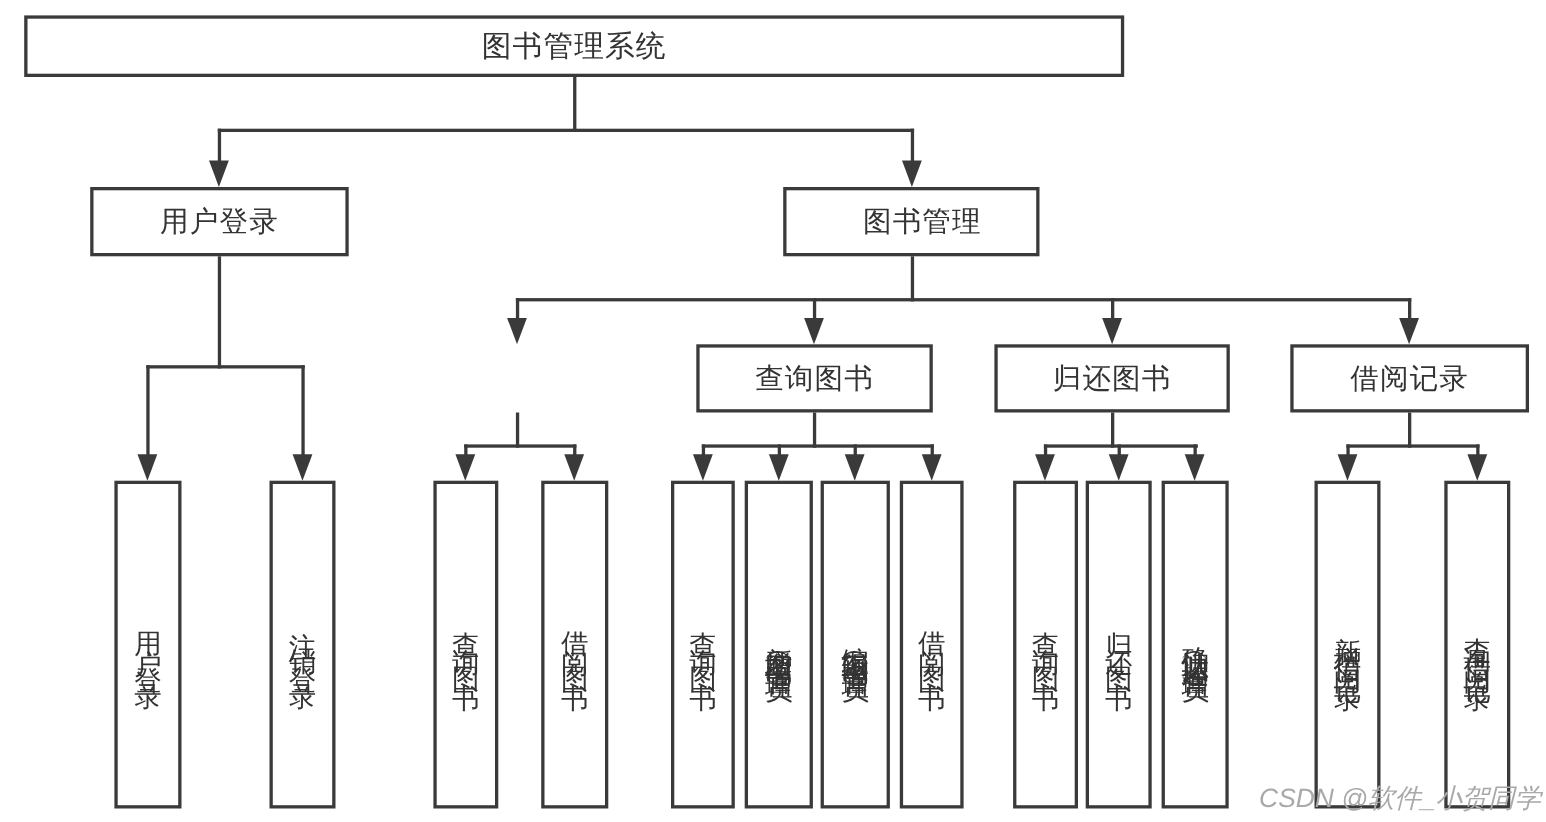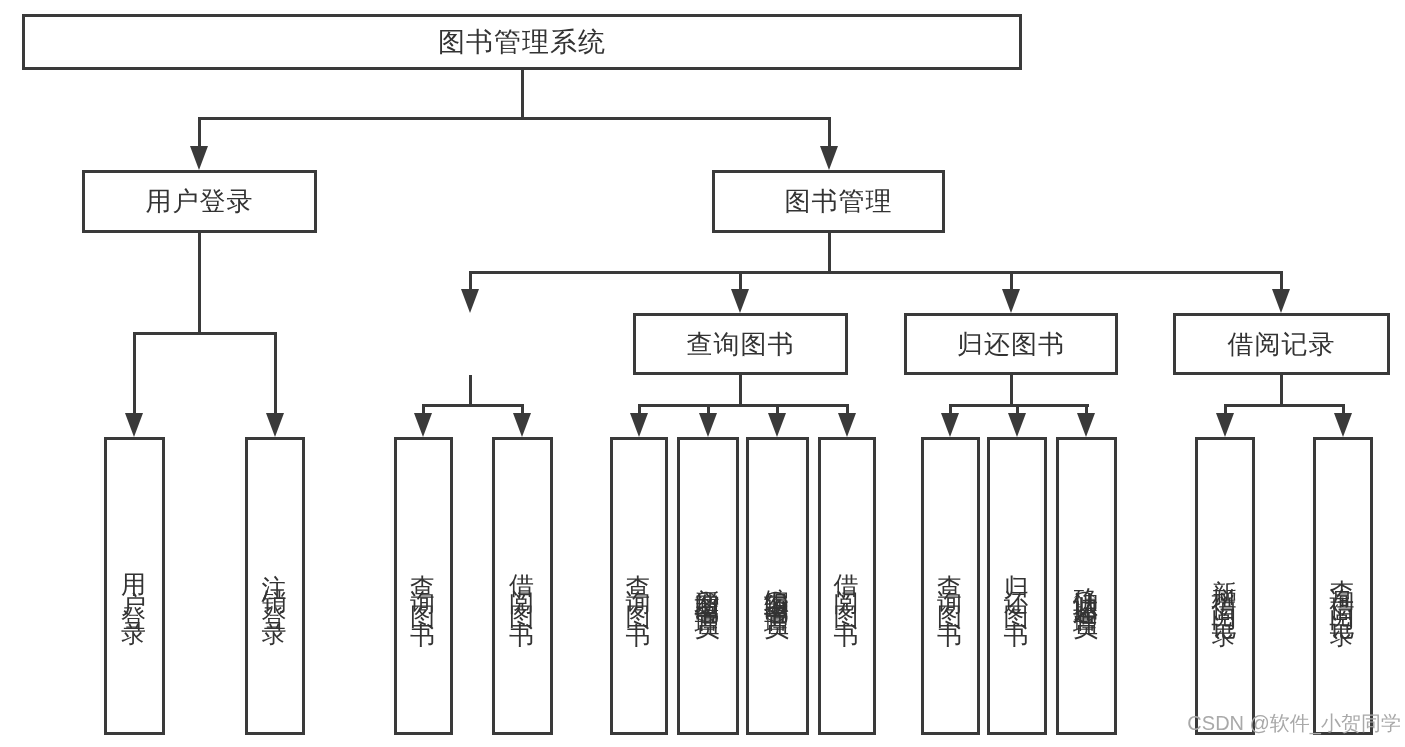--- a/index.html
+++ b/index.html
@@ -15,22 +15,22 @@
   .box.h2 .lbl{font-size:26px;letter-spacing:1px;}
   .box.v .lbl{writing-mode:vertical-rl;text-orientation:mixed;font-size:25px;}
   .box.v-short .lbl{letter-spacing:16px;}
   .box.v-med  .lbl{letter-spacing:9px;}
   .box.v-long .lbl{letter-spacing:4px;}
   .vline{position:absolute;width:3px;background:var(--line);}
   .hline{position:absolute;height:3px;background:var(--line);}
   .arrow{position:absolute;width:0;height:0;
          border-left:9px solid transparent;border-right:9px solid transparent;
          border-top:24px solid var(--line);}
-  .watermark{position:absolute;top:710px;right:4px;font-size:20px;color:var(--watermark);
-             white-space:nowrap;z-index:5;}
+  .watermark{position:absolute;top:710px;right:4px;font-size:24px;color:var(--watermark);
+             white-space:nowrap;z-index:5;font-style:italic;}
 </style>
 </head>
 <body>
 
 <div class="canvas">
 
   <div class="box h1" style="left:22px;top:14px;width:1000px;height:56px;">
     <span class="lbl">图书管理系统</span>
   </div>
 

